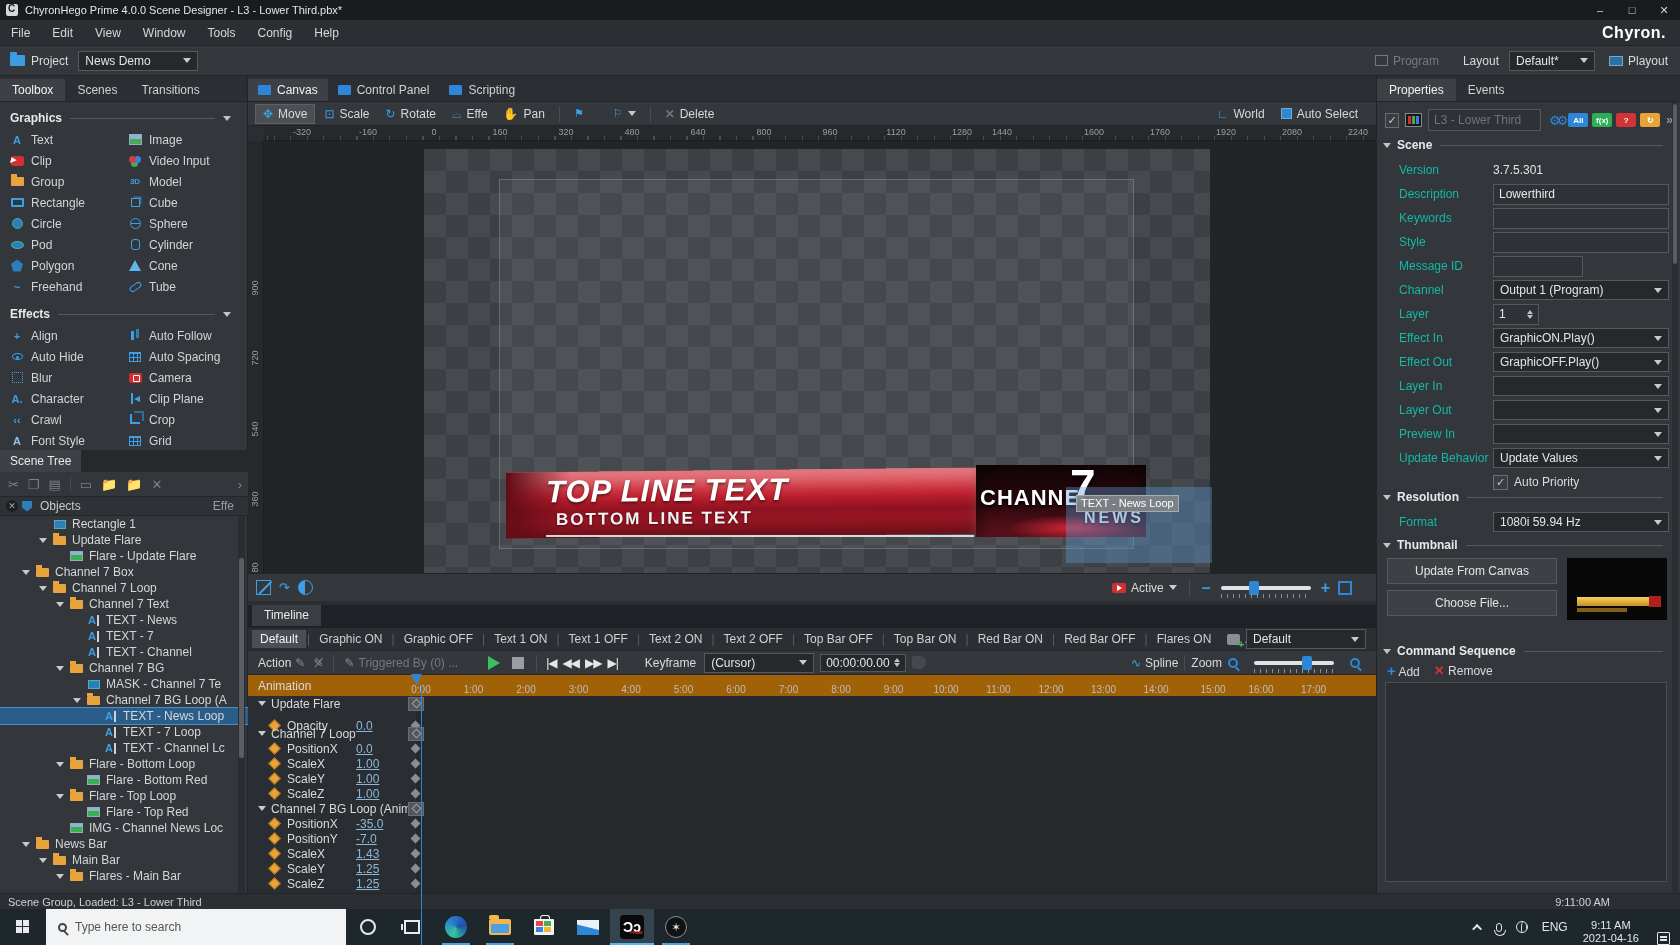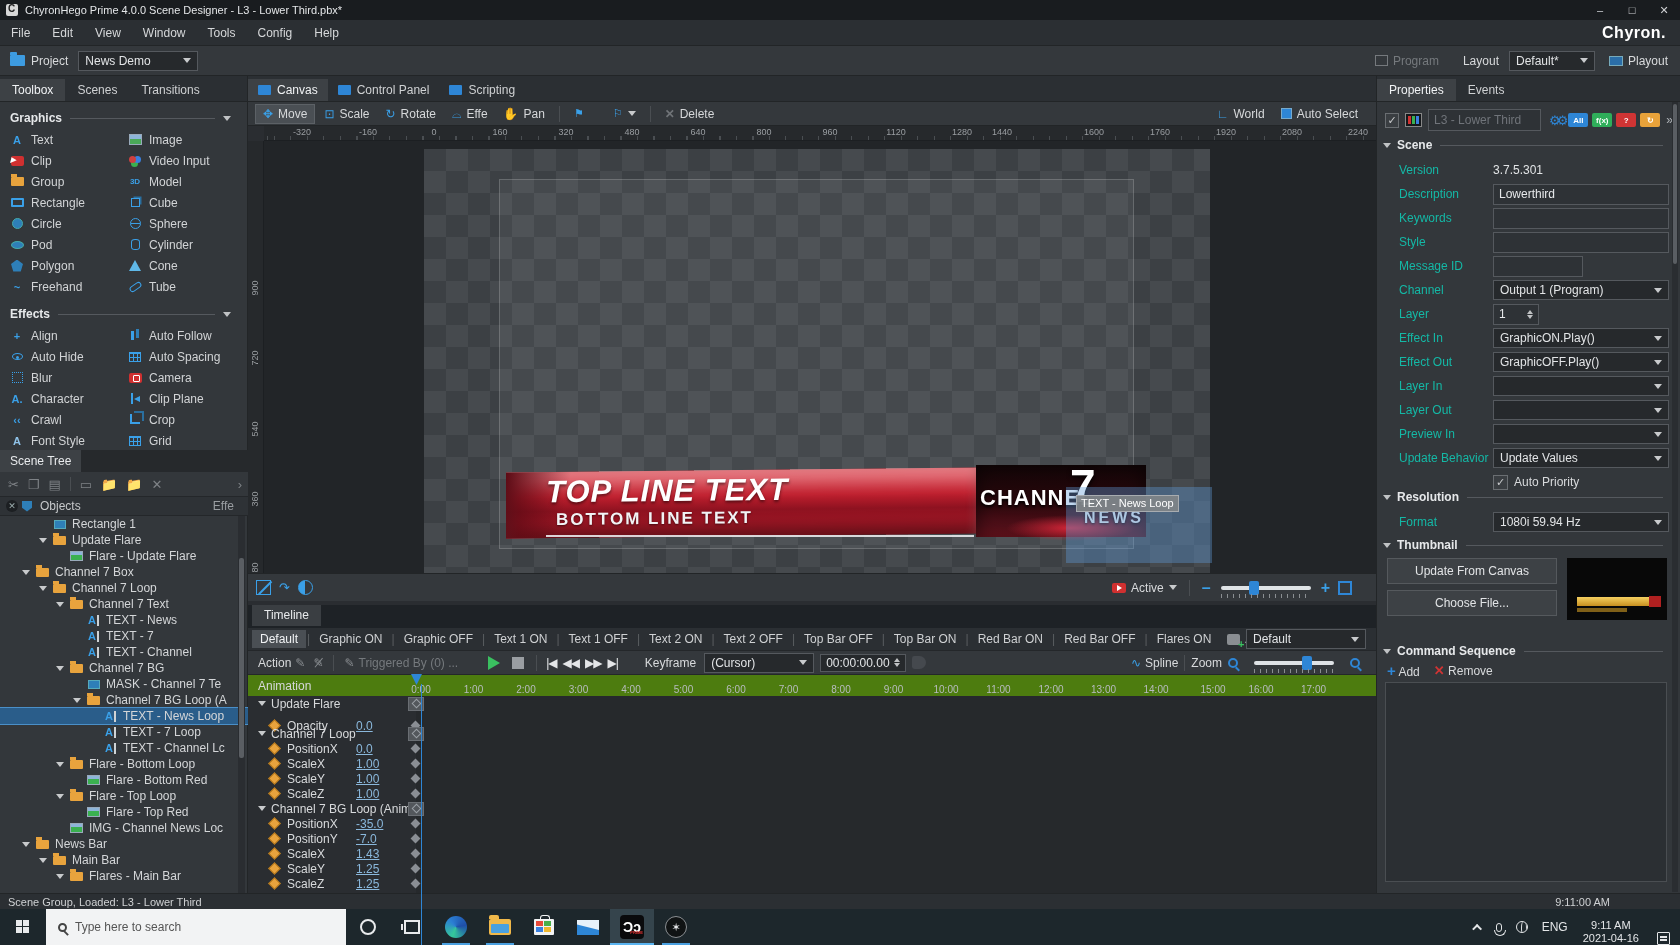--- a/index.html
+++ b/index.html
@@ -159,21 +159,21 @@
   .tr-ic { color:#e4e6e8; font-size:10px; letter-spacing:-1px; margin:0 3px;}
   .tc-box { height:18px; background:#26292c; border:1px solid #55595e; display:flex; align-items:center; padding:0 5px; color:#e2e4e6;}
   .spin { display:inline-flex; flex-direction:column; margin-left:4px; gap:1px;}
   .spin i { width:0; height:0; border-left:3.5px solid transparent; border-right:3.5px solid transparent;}
   .spin .up { border-bottom:4px solid #c0c2c4;}
   .spin .dn { border-top:4px solid #c0c2c4;}
   .spline-ic { color:#3aa0e8; font-size:12px; margin-right:4px;}
   .mag { width:10px; height:10px; border:2px solid #2e86d6; border-radius:50%; position:relative; margin:0 6px;}
   .mag::after{content:""; position:absolute; right:-4px; bottom:-4px; width:5px; height:2px; background:#2e86d6; transform:rotate(45deg);}
   
-  #anim-header { position:absolute; left:0; top:598px; width:1128px; height:22px; background:#4d7c0f; border-top:1px solid #24272a; font-size:12px;}
+  #anim-header { position:absolute; left:0; top:598px; width:1128px; height:22px; background:#a16207; border-top:1px solid #24272a; font-size:12px;}
   #anim-label { position:absolute; left:10px; top:4px; color:#d6d8da;}
   #tl-ruler { position:absolute; left:0; top:598px; width:1128px; height:22px; overflow:hidden;}
   .tlr-label { position:absolute; bottom:1px; font-size:10px; color:#b8bcc0; transform:translateX(-50%);}
   #playhead { position:absolute; left:168px; top:598px; width:11px; height:11px; background:#2e86d6; clip-path:polygon(0 0,100% 0,50% 100%); transform:translateX(-5px); z-index:5;}
   #playline { position:absolute; left:173px; top:608px; width:1px; height:285px; background:#2e86d6; z-index:4;}
   #tracks { position:absolute; left:0; top:620px; width:1128px; height:273px; overflow:hidden;}
   #track-bg { position:absolute; left:168px; top:0; width:960px; height:273px; background:#26292c;}
   .trk-row { position:absolute; left:0; width:1128px; height:15px; display:flex; align-items:center; font-size:12px;}
   .trk-name { color:#d8dadc; white-space:nowrap;}
   .trk-group-chev { width:0;height:0;border-left:4px solid transparent;border-right:4px solid transparent;border-top:5px solid #c8cacc; margin:0 5px 0 10px;}

